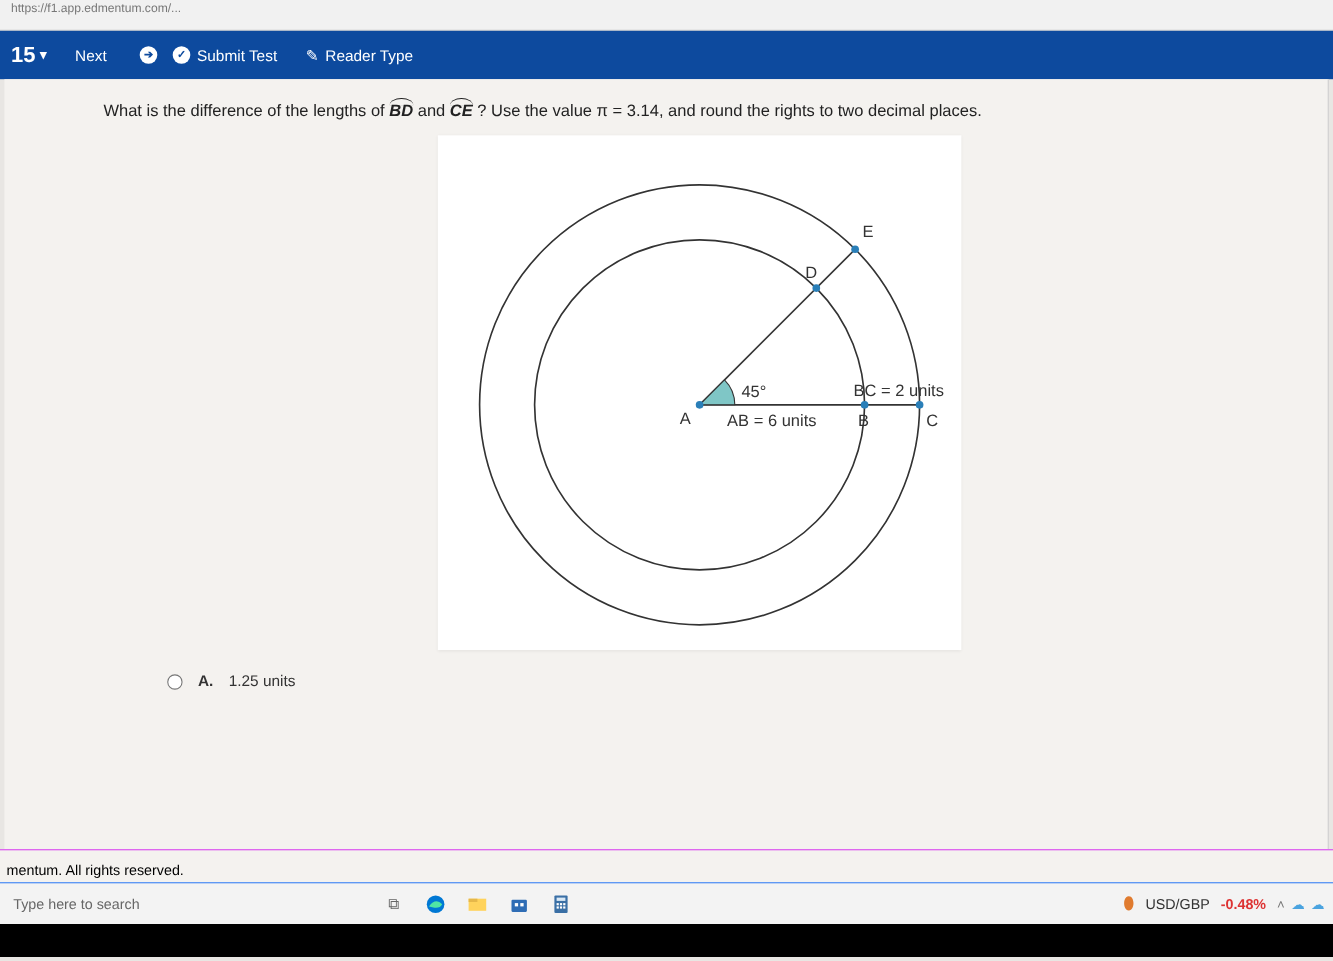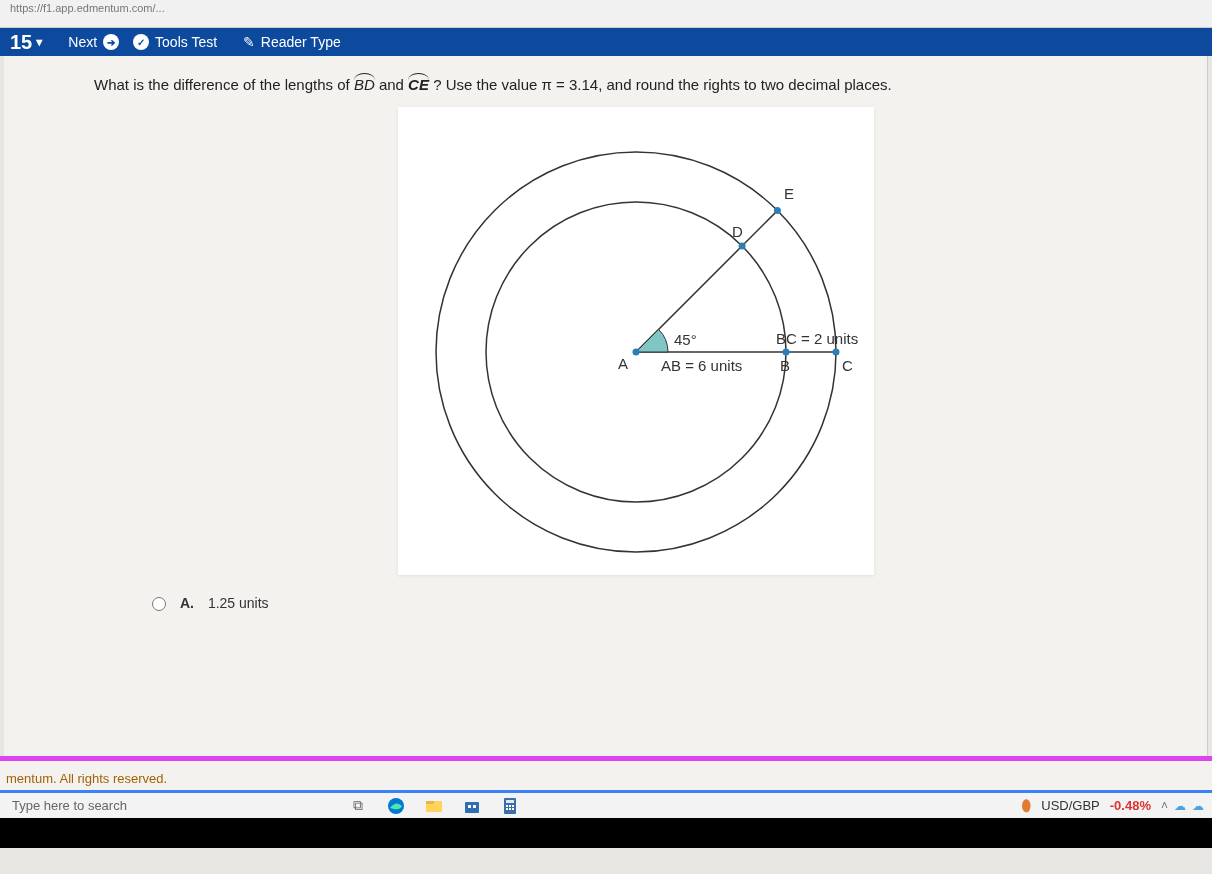--- a/index.html
+++ b/index.html
@@ -3,27 +3,27 @@
 <meta charset="utf-8">
 <style>
 * { margin: 0; padding: 0; box-sizing: border-box; font-family: Arial, Helvetica, sans-serif; }
 body { background: #e8e6e3; overflow: hidden; }
 .browser-url { background: #f1f1f1; padding: 2px 10px; font-size: 11px; color: #777; border-bottom: 1px solid #ccc; height: 28px; overflow: hidden; }
 .app-header {
   background: #0d4a9e;
   color: #fff;
   display: flex;
   align-items: center;
-  height: 28px;
+  height: 44px;
   padding: 0 10px;
   font-size: 15px;
 }
 .q-num { font-weight: bold; font-size: 20px; color: #fff; margin-right: 6px; display: flex; align-items: center; }
 .q-num .chev { font-size: 12px; margin-left: 4px; }
-.next-btn { display: flex; align-items: center; color: #fff; font-size: 14px; margin: 0 14px 0 20px; cursor: pointer; }
+.next-btn { display: flex; align-items: center; color: #fff; font-size: 14px; margin: 0 14px 0 20px; cursor: pointer; gap: 24px; }
 .next-btn .arrow-circle {
   width: 16px; height: 16px; border-radius: 50%; background: #fff; color: #0d4a9e;
   display: inline-flex; justify-content: center; align-items: center; font-size: 10px; margin-left: 6px; font-weight: bold;
 }
 .title { font-weight: bold; font-size: 17px; margin-left: 14px; flex: 1; }
 .header-right { display: flex; align-items: center; gap: 26px; }
 .hdr-action { display: flex; align-items: center; cursor: pointer; font-size: 14px; }
 .check-circle {
   width: 16px; height: 16px; border-radius: 50%; background: #fff; color: #0d4a9e;
   display: inline-flex; justify-content: center; align-items: center; font-size: 10px; margin-right: 6px; font-weight: bold;
@@ -44,29 +44,29 @@
   position: relative;
   margin: 0 auto 20px;
   box-shadow: 0 1px 3px rgba(0,0,0,0.08);
 }
 .diagram-box svg { position: absolute; top: 0; left: 0; }
 .answer-row { display: flex; align-items: flex-end; gap: 14px; margin-left: 58px; margin-top: 10px; }
 .answer-row input[type=radio] { width: 14px; height: 14px; }
 .answer-label { font-size: 14px; color: #333; }
 .answer-letter { font-weight: bold; margin-right: 10px; }
 .footer-copy {
-  background: #f4f2ef; color: #a16207; font-size: 13px; padding: 10px 6px 4px; border-top: 5px solid #d946ef;
+  background: #f4f2ef; color: #000000; font-size: 13px; padding: 10px 6px 4px; border-top: 1px solid #d946ef;
 }
 .taskbar {
   background: #f3f3f3;
-  height: 28px;
+  height: 38px;
   display: flex;
   align-items: center;
   padding: 0 8px;
-  border-top: 3px solid #3b82f6;
+  border-top: 1px solid #3b82f6;
   font-size: 13px;
 }
 .search-box { flex: 0 0 320px; color: #666; padding-left: 4px; }
 .tb-icons { display: flex; gap: 18px; margin-left: 20px; align-items: center; }
 .tb-icon { width: 20px; height: 20px; display: flex; justify-content: center; align-items: center; font-size: 14px; }
 .tb-spacer { flex: 1; }
 .tb-right { display: flex; align-items: center; gap: 10px; color: #333; }
 .stock-down { color: #d33; font-weight: 700; }
 .tray-icons { color: #777; font-size: 12px; display: flex; gap: 6px; }
 .blackbar { background: #000; height: 30px; }
@@ -88,33 +88,33 @@
     <span>15</span>
     <span class="chev">▾</span>
   </div>
   <div class="next-btn">
     <span>Next</span>
     <span class="arrow-circle">➔</span>
   </div>
   <div class="header-right">
     <div class="hdr-action">
       <span class="check-circle">✓</span>
-      <span>Tools Test</span>
+      <span>Submit Test</span>
     </div>
     <div class="hdr-action">
       <span class="wrench">✎</span>
       <span>Reader Type</span>
     </div>
   </div>
 </div>
 
 <div class="content-wrap">
   <div class="question-text">
     <span>What is the difference of the lengths of </span>
-    <span class="arc-over"><i style="font-style:italic;font-weight:normal">BD</i></span>
+    <span class="arc-over"><i style="font-style:italic;font-weight:bold">BD</i></span>
     <span> and </span>
     <span class="arc-over"><i style="font-weight:bold">CE</i></span>
     <span>? Use the value π = 3.14, and round the rights to two decimal places.</span>
   </div>
 
   <div class="diagram-box">
     <svg width="476" height="468" viewBox="0 0 476 468">
       <circle cx="238" cy="245" r="200" fill="none" stroke="#333" stroke-width="1.5"></circle>
       <circle cx="238" cy="245" r="150" fill="none" stroke="#333" stroke-width="1.5"></circle>
       <line x1="238" y1="245" x2="438" y2="245" stroke="#333" stroke-width="1.5"></line>

